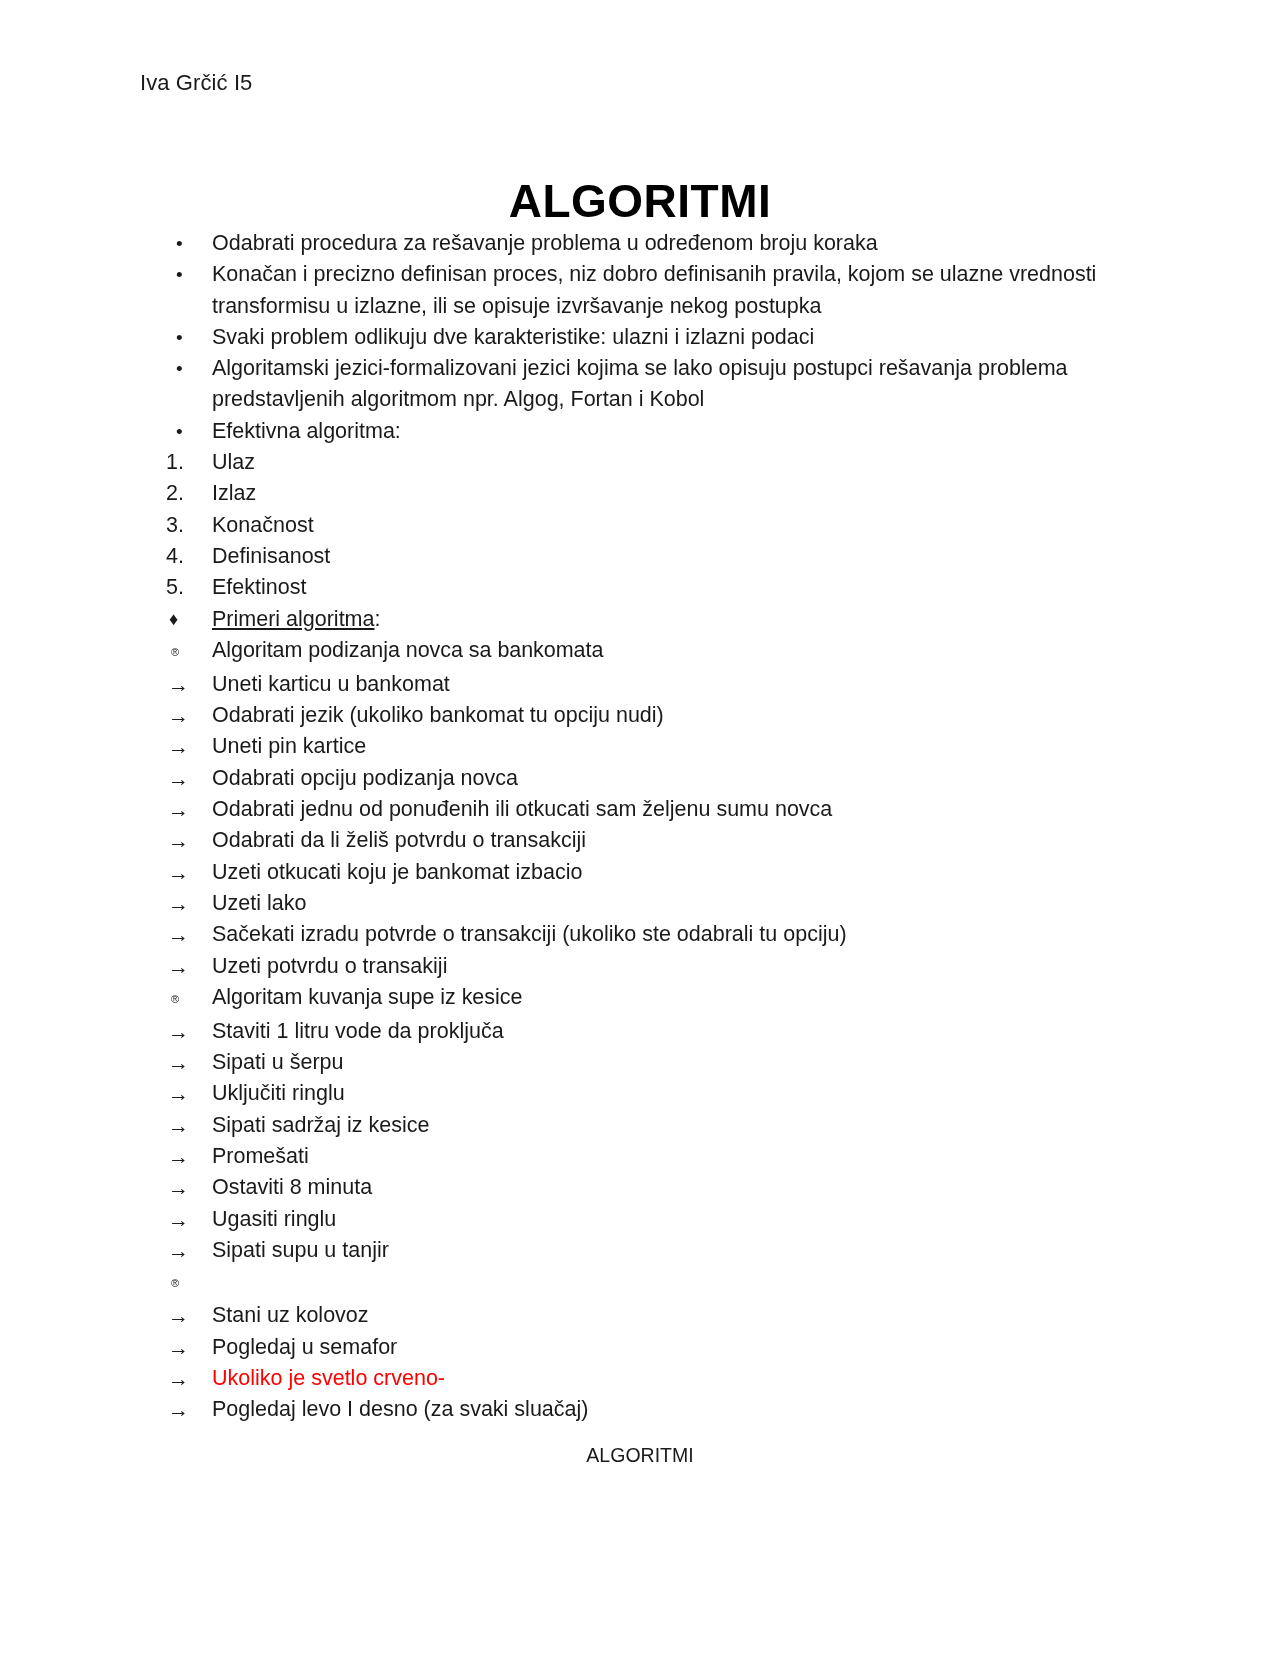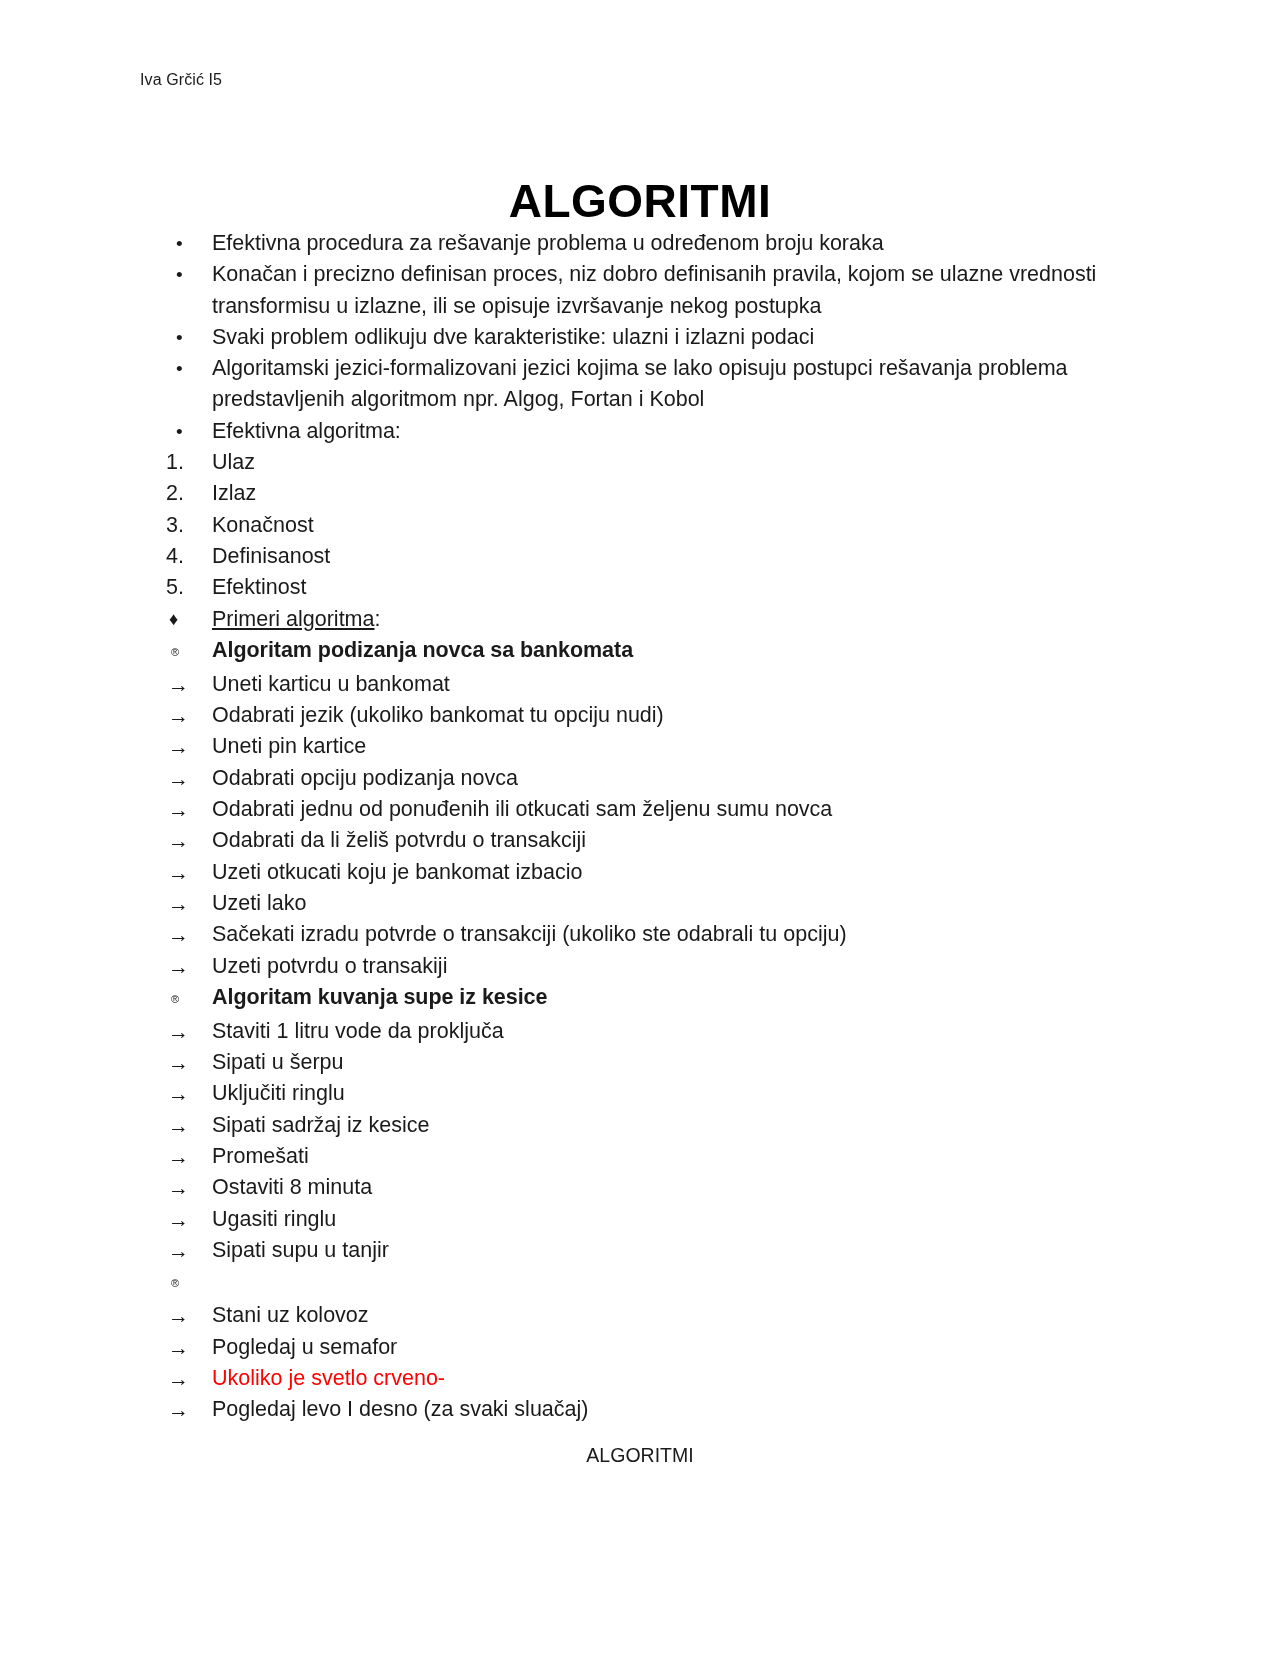--- a/index.html
+++ b/index.html
@@ -17,21 +17,21 @@
     height: 1656px;
     background: #ffffff;
     box-sizing: border-box;
     padding: 0;
     overflow: hidden;
   }
   .header-name {
     position: absolute;
     top: 70px;
     left: 140px;
-    font-size: 16px;
+    font-size: 22px;
     line-height: 1.2;
     color: #1a1a1a;
     letter-spacing: 0.1px;
   }
   .doc-title {
     position: absolute;
     top: 143px;
     left: 0;
     width: 1280px;
     text-align: center;
@@ -79,21 +79,21 @@
     line-height: 34px;
   }
   .marker.arrow {
     padding-left: 28px;
     font-size: 21px;
   }
   .txt {
     flex: 1 1 auto;
   }
   .txt.bold {
-    font-weight: bold;
+    font-weight: normal;
     letter-spacing: -0.05px;
   }
   .txt.underline .u {
     text-decoration: underline;
   }
   .txt.red {
     color: #ff0000;
   }
   .footer {
     position: absolute;
@@ -110,21 +110,21 @@
 
 <div class="page">
 
   <div class="header-name">Iva Grčić I5</div>
 
   <h1 class="doc-title">ALGORITMI</h1>
 
   <div class="content">
       <div class="line">
         <span class="marker bullet">•</span>
-        <span class="txt">Efektivna procedura za rešavanje problema u određenom broju koraka</span>
+        <span class="txt">Odabrati procedura za rešavanje problema u određenom broju koraka</span>
       </div>
       <div class="line">
         <span class="marker bullet">•</span>
         <span class="txt">Konačan i precizno definisan proces, niz dobro definisanih pravila, kojom se ulazne vrednosti transformisu u izlazne, ili se opisuje izvršavanje nekog postupka</span>
       </div>
       <div class="line">
         <span class="marker bullet">•</span>
         <span class="txt">Svaki problem odlikuju dve karakteristike: ulazni i izlazni podaci</span>
       </div>
       <div class="line">

